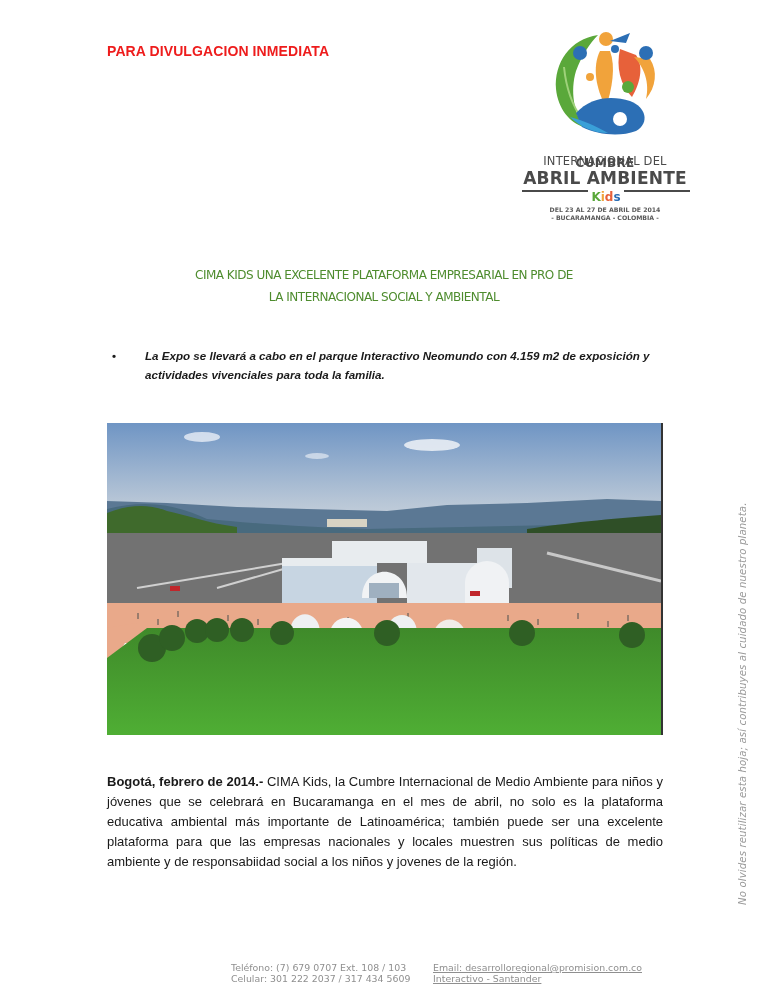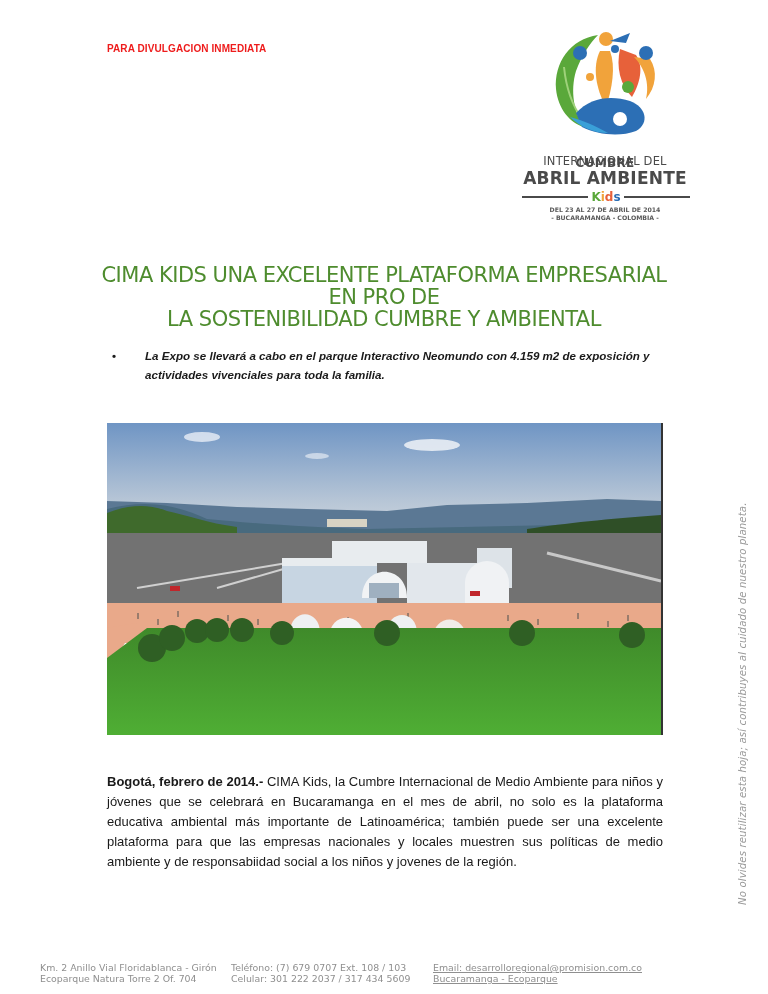--- a/index.html
+++ b/index.html
@@ -1,32 +1,32 @@
 <!DOCTYPE html>
 <html><head>
   <meta charset="utf-8">
   <style>
     html, body { margin: 0; padding: 0; background: #ffffff; }
     body { width: 768px; height: 994px; position: relative; overflow: hidden; font-family: "Liberation Sans", "DejaVu Sans", sans-serif; color: #1a1a1a; }
 
-    .release-label { position: absolute; left: 107px; top: 43px; font-family: "Liberation Sans", sans-serif; font-weight: bold; font-size: 10px; color: #ee1c1c; letter-spacing: 0.1px; }
+    .release-label { position: absolute; left: 107px; top: 43px; font-family: "Liberation Sans", sans-serif; font-weight: bold; font-size: 14px; color: #ee1c1c; letter-spacing: 0.1px; }
 
     
     .logo { position: absolute; left: 510px; top: 22px; width: 190px; height: 208px; }
     .logo-emblem { position: absolute; left: 40px; top: 5px; width: 112px; height: 110px; }
     .logo-cumbre { position: absolute; left: 0; top: 118px; width: 190px; text-align: center; font-family: "DejaVu Sans", sans-serif; font-weight: bold; font-size: 12px; color: #4a4a4a; letter-spacing: 0.3px; margin-top: 16px; }
     .logo-intl { position: absolute; left: 0; top: 132px; width: 190px; text-align: center; font-family: "DejaVu Sans", sans-serif; font-weight: normal; font-size: 11.5px; color: #4a4a4a; letter-spacing: 0.2px; }
     .logo-medio { position: absolute; left: 0; top: 146px; width: 190px; text-align: center; font-family: "DejaVu Sans", sans-serif; font-weight: bold; font-size: 17px; color: #4a4a4a; letter-spacing: 0.2px; }
-    .logo-kids-row { position: absolute; left: 12px; top: 168px; width: 168px; height: 14px; display: flex; align-items: center; }
+    .logo-kids-row { position: absolute; left: 12px; top: 168px; width: 168px; height: 14px; display: flex; align-items: flex-start; }
     .logo-rule { flex: 1; height: 2px; background: #4a4a4a; }
     .logo-kids { padding: 0 3px; font-family: "DejaVu Sans", sans-serif; font-weight: bold; font-size: 12px; }
     .logo-kids .k { color: #5aa83a; } .logo-kids .i { color: #f1a33b; } .logo-kids .d { color: #e7613a; } .logo-kids .s { color: #2c6fb5; }
     .logo-dates { position: absolute; left: 0; top: 184px; width: 190px; text-align: center; font-family: "DejaVu Sans", sans-serif; font-weight: bold; font-size: 6.2px; color: #5a5a5a; line-height: 8px; }
 
-    .headline { position: absolute; left: 100px; top: 264px; width: 568px; text-align: center; font-family: "DejaVu Sans", sans-serif; font-size: 21px; line-height: 22px; color: #4e8c2e; letter-spacing: -0.5px; }
+    .headline { position: absolute; left: 100px; top: 264px; width: 568px; text-align: center; font-family: "DejaVu Sans", sans-serif; font-size: 12px; line-height: 22px; color: #4e8c2e; letter-spacing: -0.5px; }
 
     .bullet-list { position: absolute; left: 112px; top: 346px; width: 560px; margin: 0; padding: 0; list-style: none; }
     .bullet-item { position: relative; padding-left: 33px; font-family: "Liberation Sans", sans-serif; font-weight: bold; font-style: italic; font-size: 11.6px; line-height: 19px; color: #1a1a1a; }
     .bullet-dot { position: absolute; left: 0; top: 0; font-style: normal; }
 
     
     .rendering { position: absolute; left: 107px; top: 423px; width: 554px; height: 312px; overflow: hidden; border-right: 2px solid #333; }
 
     .body-paragraph { position: absolute; left: 107px; top: 772px; width: 556px; font-family: "Liberation Sans", sans-serif; font-size: 13px; line-height: 20px; color: #1a1a1a; text-align: justify; }
     .body-paragraph .dateline { font-weight: bold; }
@@ -74,21 +74,21 @@
     <div class="logo-rule"></div>
   </div>
   <div class="logo-dates">
     <div>DEL 23 AL 27 DE ABRIL DE 2014</div>
     <div>- BUCARAMANGA - COLOMBIA -</div>
   </div>
 </div>
 
 <div class="headline">
   <div>CIMA KIDS UNA EXCELENTE PLATAFORMA EMPRESARIAL EN PRO DE</div>
-  <div>LA SOSTENIBILIDAD CUMBRE Y AMBIENTAL</div>
+  <div>LA INTERNACIONAL SOCIAL Y AMBIENTAL</div>
 </div>
 
 <ul class="bullet-list">
   <li class="bullet-item">
     <span class="bullet-dot">•</span>
     <span>La Expo se llevará a cabo en el parque Interactivo Neomundo con 4.159 m2 de exposición y actividades vivenciales para toda la familia.</span>
   </li>
 </ul>
 
 <div class="rendering" title="Rendering of the Neomundo interactive park with white domes, buildings, plaza and green lawn">
@@ -172,25 +172,21 @@
         <circle cx="525" cy="212" r="13"></circle>
     </g>
   </svg>
 </div>
 
 <div class="body-paragraph"><span class="dateline">Bogotá, febrero de 2014.-</span><span> CIMA Kids, la Cumbre Internacional de Medio Ambiente para niños y jóvenes que se celebrará en Bucaramanga en el mes de abril, no solo es la plataforma educativa ambiental más importante de Latinoamérica; también puede ser una excelente plataforma para que las empresas nacionales y locales muestren sus políticas de medio ambiente y de responsabiidad social a los niños y jovenes de la región.</span></div>
 
 <div class="side-note">No olvides reutilizar esta hoja; así contribuyes al cuidado de nuestro planeta.</div>
 
 <div class="footer">
-  <div class="footer-col c1">
-    <div>Km. 2 Anillo Vial Floridablanca - Girón</div>
-    <div>Ecoparque Natura Torre 2 Of. 704</div>
-  </div>
   <div class="footer-col c2">
     <div>Teléfono: (7) 679 0707 Ext. 108 / 103</div>
     <div>Celular: 301 222 2037 / 317 434 5609</div>
   </div>
   <div class="footer-col c3">
     <div>Email: desarrolloregional@promision.com.co</div>
-    <div>Bucaramanga - Ecoparque</div>
+    <div>Interactivo - Santander</div>
   </div>
 </div>
 
 </body></html>

